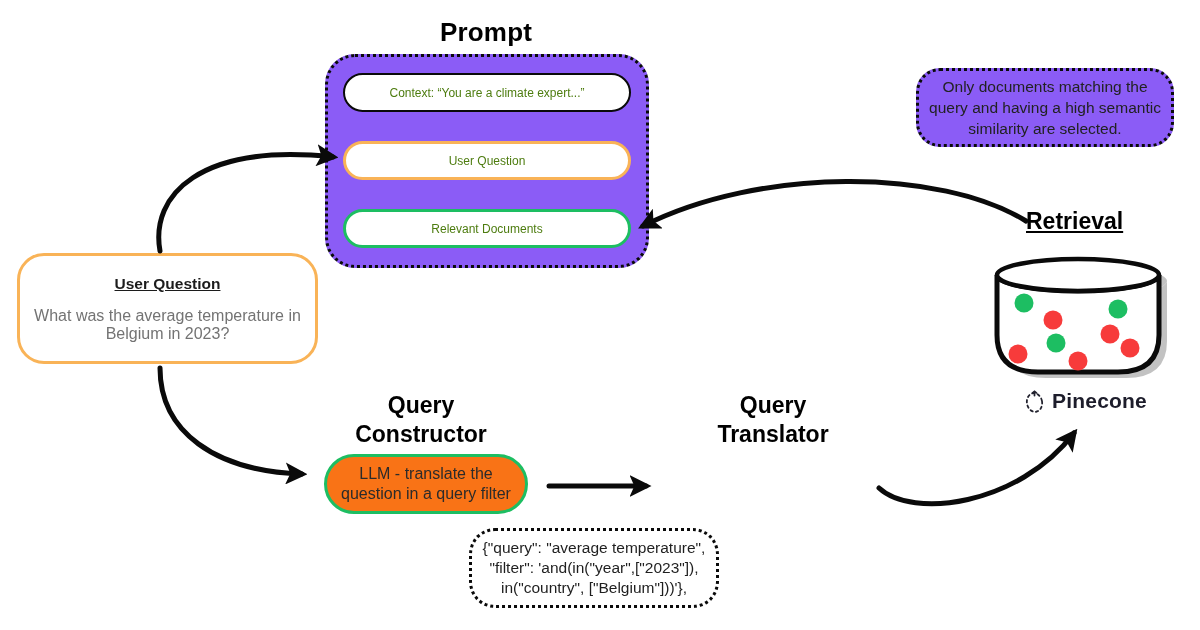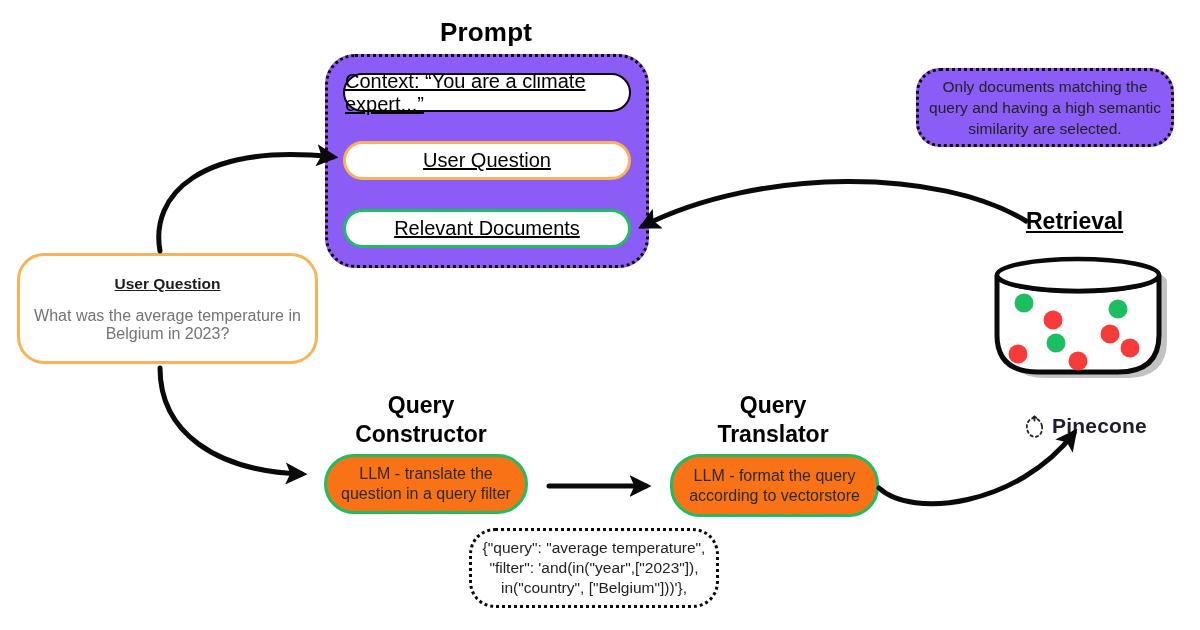--- a/index.html
+++ b/index.html
@@ -12,21 +12,21 @@
   .abs{position:absolute;}
   .stage{position:relative;width:1200px;height:630px;}
 
   .section-title{font-weight:bold;color:#000;text-align:center;}
   .title-lg{font-size:26px;letter-spacing:.2px;}
   .title-md{font-size:23px;line-height:29px;}
 
   .dotted-box{border:3.4px dotted #0a0a0a;border-radius:30px;background:#8b5cf6;}
 
   .pill{position:absolute;display:flex;align-items:center;justify-content:center;
-    background:#fff;border-radius:21px;font-size:20px;color:#000000;text-decoration:underline;}
+    background:#fff;border-radius:21px;font-size:12px;color:#4d7c0f;}
   .pill-black{border:2.6px solid #0a0a0a;}
   .pill-orange{border:3px solid var(--orange);}
   .pill-green{border:3px solid var(--green);}
 
   .note-text{font-size:15.5px;line-height:21px;text-align:center;color:#222;}
 
   .user-box{border:3px solid var(--orange);border-radius:27px;background:#fff;
     display:flex;flex-direction:column;align-items:center;justify-content:center;gap:14px;
     text-align:center;}
   .user-box .ub-title{font-size:15.5px;font-weight:bold;text-decoration:underline;color:#1c1c1c;}
@@ -86,21 +86,21 @@
         <circle cx="93" cy="75" r="9.5" fill="#F73B3B"></circle>
         <circle cx="158" cy="64" r="9.5" fill="#1DBE62"></circle>
         <circle cx="150" cy="89" r="9.5" fill="#F73B3B"></circle>
         <circle cx="96" cy="98" r="9.5" fill="#1DBE62"></circle>
         <circle cx="58" cy="109" r="9.5" fill="#F73B3B"></circle>
         <circle cx="118" cy="116" r="9.5" fill="#F73B3B"></circle>
         <circle cx="170" cy="103" r="9.5" fill="#F73B3B"></circle>
       </g>
   </svg>
 
-  <div class="abs pine-logo" style="left:1005px;top:387px;width:160px;height:28px;margin-top:25px;">
+  <div class="abs pine-logo" style="left:1005px;top:387px;width:160px;height:28px;">
     <svg width="23" height="25" viewBox="0 0 23 25">
       <g fill="none" stroke="#23232f" stroke-width="1.8" stroke-linecap="round">
         <ellipse cx="11.5" cy="13.5" rx="7.6" ry="9.4" stroke-dasharray="2.4 3.2" transform="rotate(-10 11.5 13.5)"></ellipse>
         <path d="M11.5 6.5 L11.5 3.2"></path>
         <path d="M9.6 3.9 L11.5 2.4 L13.4 3.9" fill="none"></path>
       </g>
     </svg>
     <span class="pine-text">Pinecone</span>
   </div>
 
@@ -114,23 +114,20 @@
     <div>Constructor</div>
   </div>
   <div class="abs llm-box" style="left:324px;top:454px;width:204px;height:60px;">
     <span>LLM - translate the question in a query filter</span>
   </div>
 
   <div class="abs section-title title-md" style="left:685px;top:391px;width:176px;">
     <div>Query</div>
     <div>Translator</div>
   </div>
-  <div class="abs llm-box" style="left:670px;top:454px;width:209px;height:63px;">
-    <span>LLM - format the query according to vectorstore</span>
-  </div>
 
   <div class="abs json-box" style="left:469px;top:528px;width:250px;height:80px;">
     <div>{"query": "average temperature",</div>
     <div>"filter": 'and(in("year",["2023"]),</div>
     <div>in("country", ["Belgium"]))'},</div>
   </div>
 
   <svg class="abs" style="left:0;top:0;pointer-events:none;" width="1200" height="630" viewBox="0 0 1200 630">
     <defs>
       <marker id="ah" viewBox="0 0 10 10" refX="7.5" refY="5" markerWidth="4.4" markerHeight="4.4" orient="auto-start-reverse">

